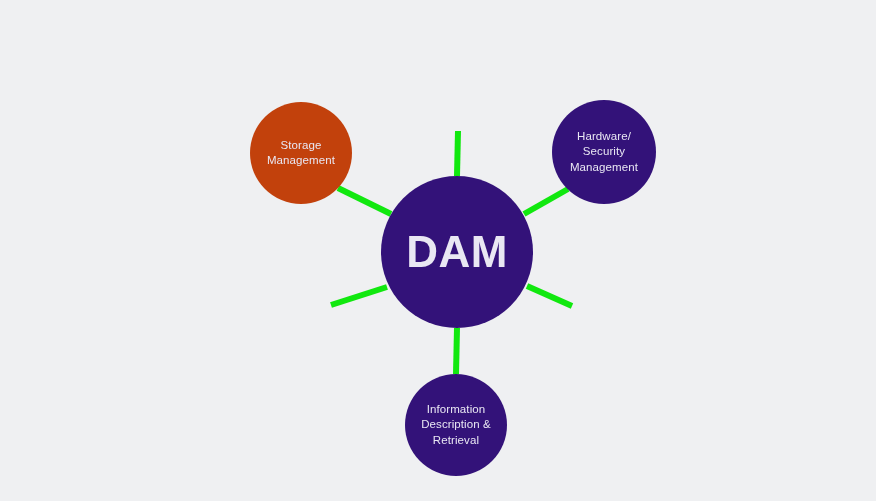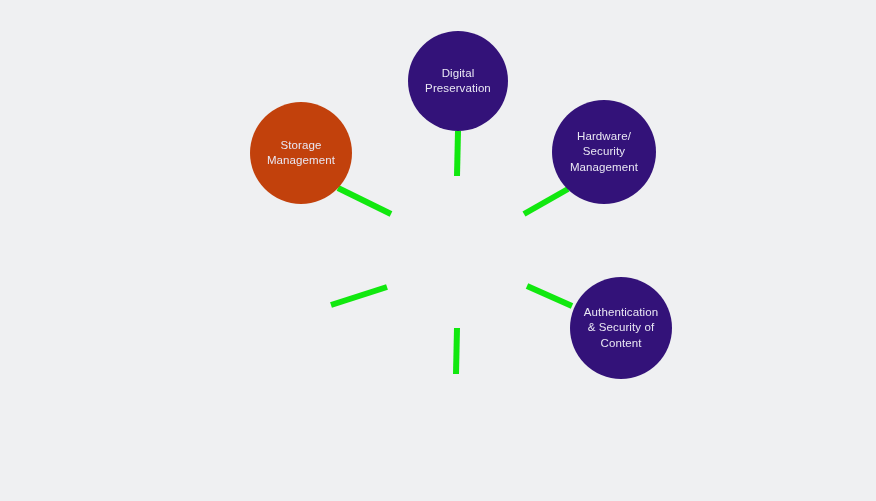--- a/index.html
+++ b/index.html
@@ -64,38 +64,37 @@
 
   <svg id="connector-layer" viewBox="0 0 876 501" width="876" height="501" aria-hidden="true">
     <line class="connector" stroke="#11e80f" stroke-width="6" stroke-linecap="butt" x1="458" y1="131" x2="457" y2="176"></line>
     <line class="connector" stroke="#11e80f" stroke-width="6" stroke-linecap="butt" x1="568" y1="189" x2="524" y2="214"></line>
     <line class="connector" stroke="#11e80f" stroke-width="6" stroke-linecap="butt" x1="572" y1="306" x2="527" y2="286"></line>
     <line class="connector" stroke="#11e80f" stroke-width="6" stroke-linecap="butt" x1="456" y1="374" x2="457" y2="328"></line>
     <line class="connector" stroke="#11e80f" stroke-width="6" stroke-linecap="butt" x1="331" y1="305" x2="387" y2="287"></line>
     <line class="connector" stroke="#11e80f" stroke-width="6" stroke-linecap="butt" x1="338" y1="188" x2="391" y2="214"></line>
   </svg>
 
-  <div class="node satellite" id="node-digital-preservation" style="left: 408px; top: 31px; width: 100px; height: 100px; background: rgb(51, 18, 121);">
-    <span class="node-label" style="color: rgb(233, 231, 243);">Digital
-Preservation</span>
-  </div>
 
   <div class="node satellite" id="node-hardware-software-management" style="left: 552px; top: 100px; width: 104px; height: 104px; background: rgb(51, 18, 121);">
     <span class="node-label" style="color: rgb(233, 231, 243);">Hardware/
 Security
 Management</span>
   </div>
 
-  <div class="node satellite" id="node-authentication-security-of-content" style="left: 570px; top: 277px; width: 102px; height: 102px; background: rgb(51, 18, 121);">
-    <span class="node-label" style="color: rgb(233, 231, 243);">Authentication
-&amp; Security of
-Content</span>
+
+  <div class="node satellite" id="node-information-description-retrieval" style="left: 405px; top: 374px; width: 102px; height: 102px; background: rgb(51, 18, 121);">
+    <span class="node-label" style="color: rgb(233, 231, 243);">Information
+Description &amp;
+Retrieval</span>
   </div>
-
 
 
   <div class="node satellite" id="node-storage-management" style="left: 250px; top: 102px; width: 102px; height: 102px; background: #c2410c;">
     <span class="node-label" style="color: rgb(233, 231, 243);">Storage
 Management</span>
   </div>
 
+  <div class="node" id="node-center" style="left: 381px; top: 176px; width: 152px; height: 152px; background: rgb(51, 18, 121);">
+    <span class="node-label" style="color: rgb(233, 231, 243);">DAM</span>
+  </div>
 
 </div>
 
 </body></html>

